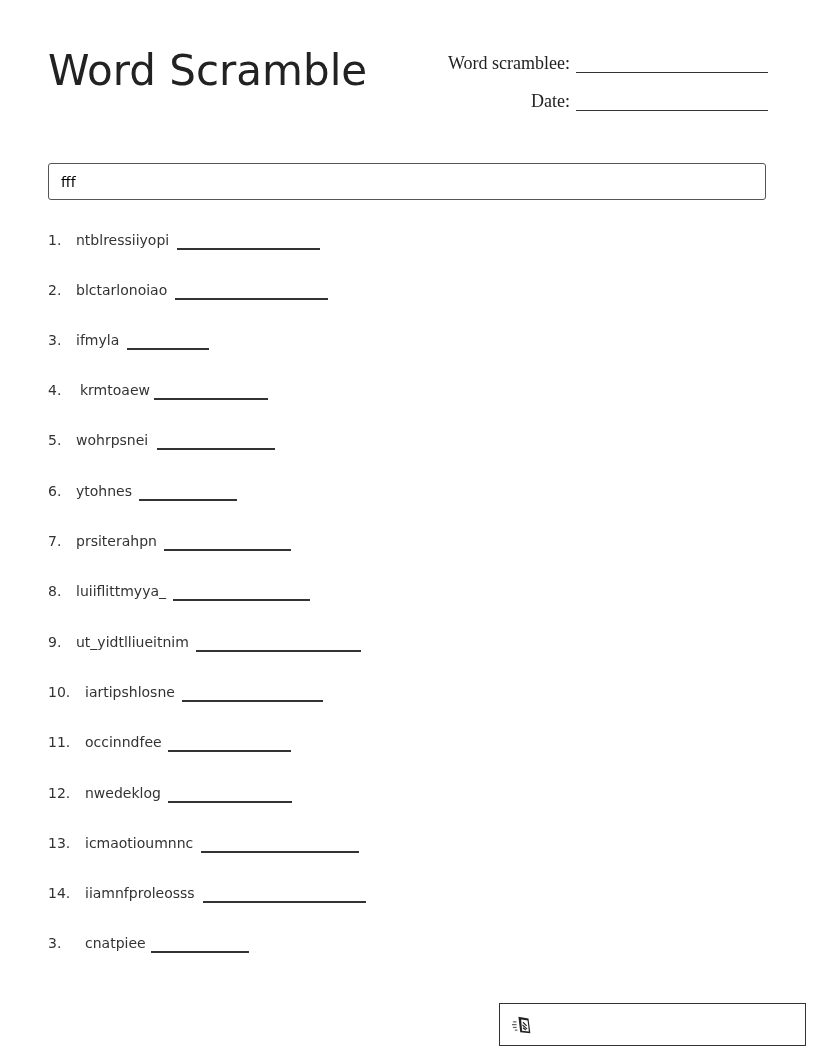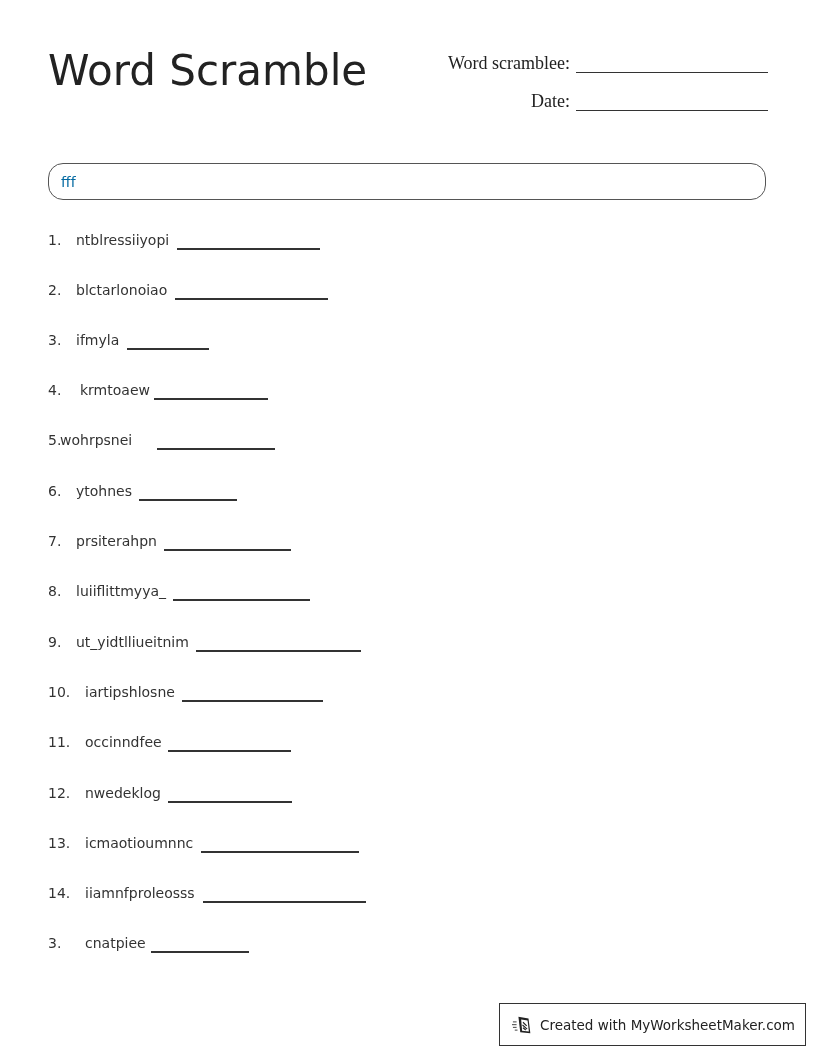--- a/index.html
+++ b/index.html
@@ -13,22 +13,22 @@
       position: absolute; right: 48px;
       display: flex; align-items: flex-end;
       font-family: "Liberation Serif", serif; font-size: 18px; color: #222; margin-left: 7px;
     }
     .field-row .label { margin-right: 6px; line-height: 20px; }
     .field-row .line { width: 192px; border-bottom: 1px solid #333; height: 18px; }
     .row-name { top: 53px; }
     .row-date { top: 91px; }
     .wordbank {
       position: absolute; left: 48px; top: 163px; width: 718px; height: 37px;
-      border: 1px solid #555; border-radius: 15px; box-sizing: border-box;
-      font-family: "DejaVu Sans", sans-serif; font-size: 14px; color: #0369a1;
+      border: 1px solid #555; border-radius: 3px; box-sizing: border-box;
+      font-family: "DejaVu Sans", sans-serif; font-size: 14px; color: #000000;
       padding: 0 0 0 12px; display: flex; align-items: center;
     }
     .items { position: absolute; left: 48px; top: 228px; margin: 0; padding: 0; list-style: none; }
     .item {
       position: absolute; left: 0; height: 24px; white-space: nowrap;
       font-family: "DejaVu Sans", sans-serif; font-size: 14px; color: #333;
     }
     .item .num { position: absolute; left: 0; top: 4px; }
     .item .word { position: absolute; top: 4px; }
     .item .blank { position: absolute; top: 20px; height: 0; border-bottom: 2px solid #333; }
@@ -75,21 +75,21 @@
     <span class="word" style="left:28px">ifmyla</span>
     <span class="blank" style="left:79px;width:82px"></span>
   </li>
   <li class="item" style="top:150px">
     <span class="num">4.</span>
     <span class="word" style="left:32px">krmtoaew</span>
     <span class="blank" style="left:106px;width:114px"></span>
   </li>
   <li class="item" style="top:200px">
     <span class="num">5.</span>
-    <span class="word" style="left:12px">wohrpsnei</span>
+    <span class="word" style="left:28px">wohrpsnei</span>
     <span class="blank" style="left:109px;width:118px"></span>
   </li>
   <li class="item" style="top:251px">
     <span class="num">6.</span>
     <span class="word" style="left:28px">ytohnes</span>
     <span class="blank" style="left:91px;width:98px"></span>
   </li>
   <li class="item" style="top:301px">
     <span class="num">7.</span>
     <span class="word" style="left:28px">prsiterahpn</span>
@@ -140,14 +140,13 @@
 <div class="footer">
   <svg class="logo" viewBox="0 0 24 24">
     <rect x="1" y="8" width="4" height="1.2" fill="#555"></rect>
     <rect x="0" y="11" width="5" height="1.2" fill="#555"></rect>
     <rect x="1" y="14" width="4" height="1.2" fill="#555"></rect>
     <rect x="3" y="17" width="3" height="1.2" fill="#555"></rect>
     <path d="M7 3 L18 5 L20 21 L9 20 Z" fill="#222"></path>
     <path d="M10 6 L17 7.2 L18.4 19 L11 18.3 Z" fill="#fff"></path>
     <path d="M12 9 L16 13 M11.5 12 L16.5 16.5 M12 15 L15 17.5" stroke="#222" stroke-width="1.2"></path>
   </svg>
-  <span>Created with MyWorksheetMaker.com</span>
 </div>
 
 </body></html>

